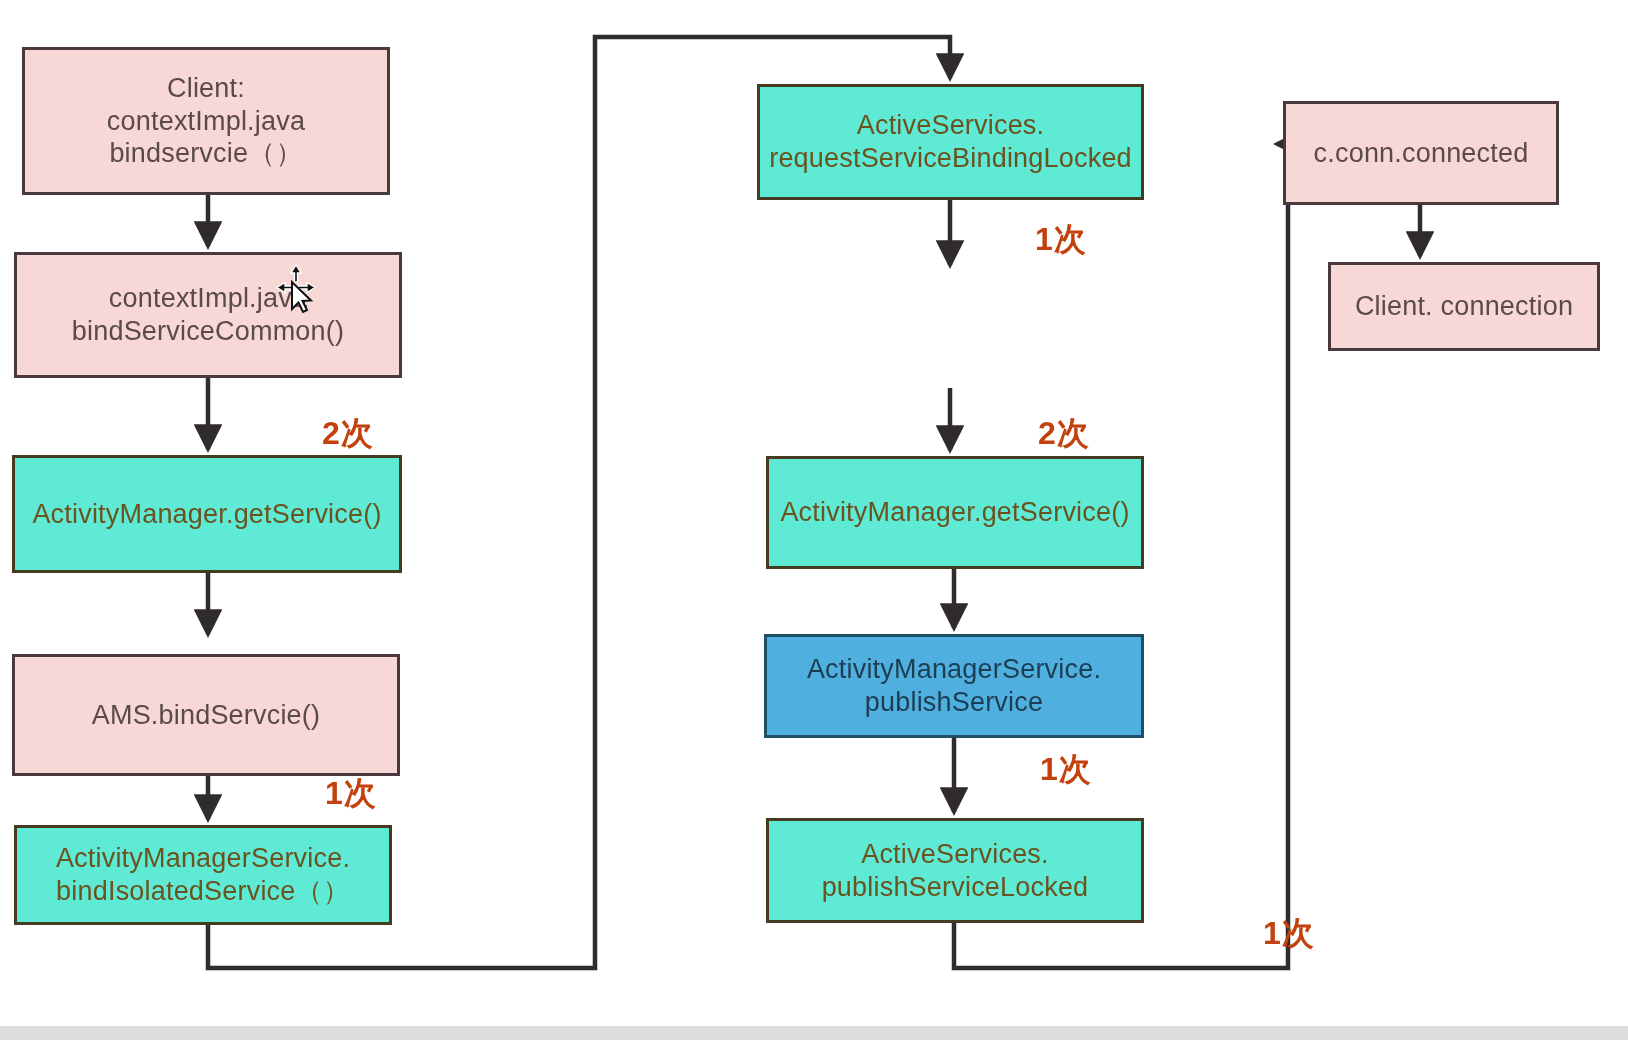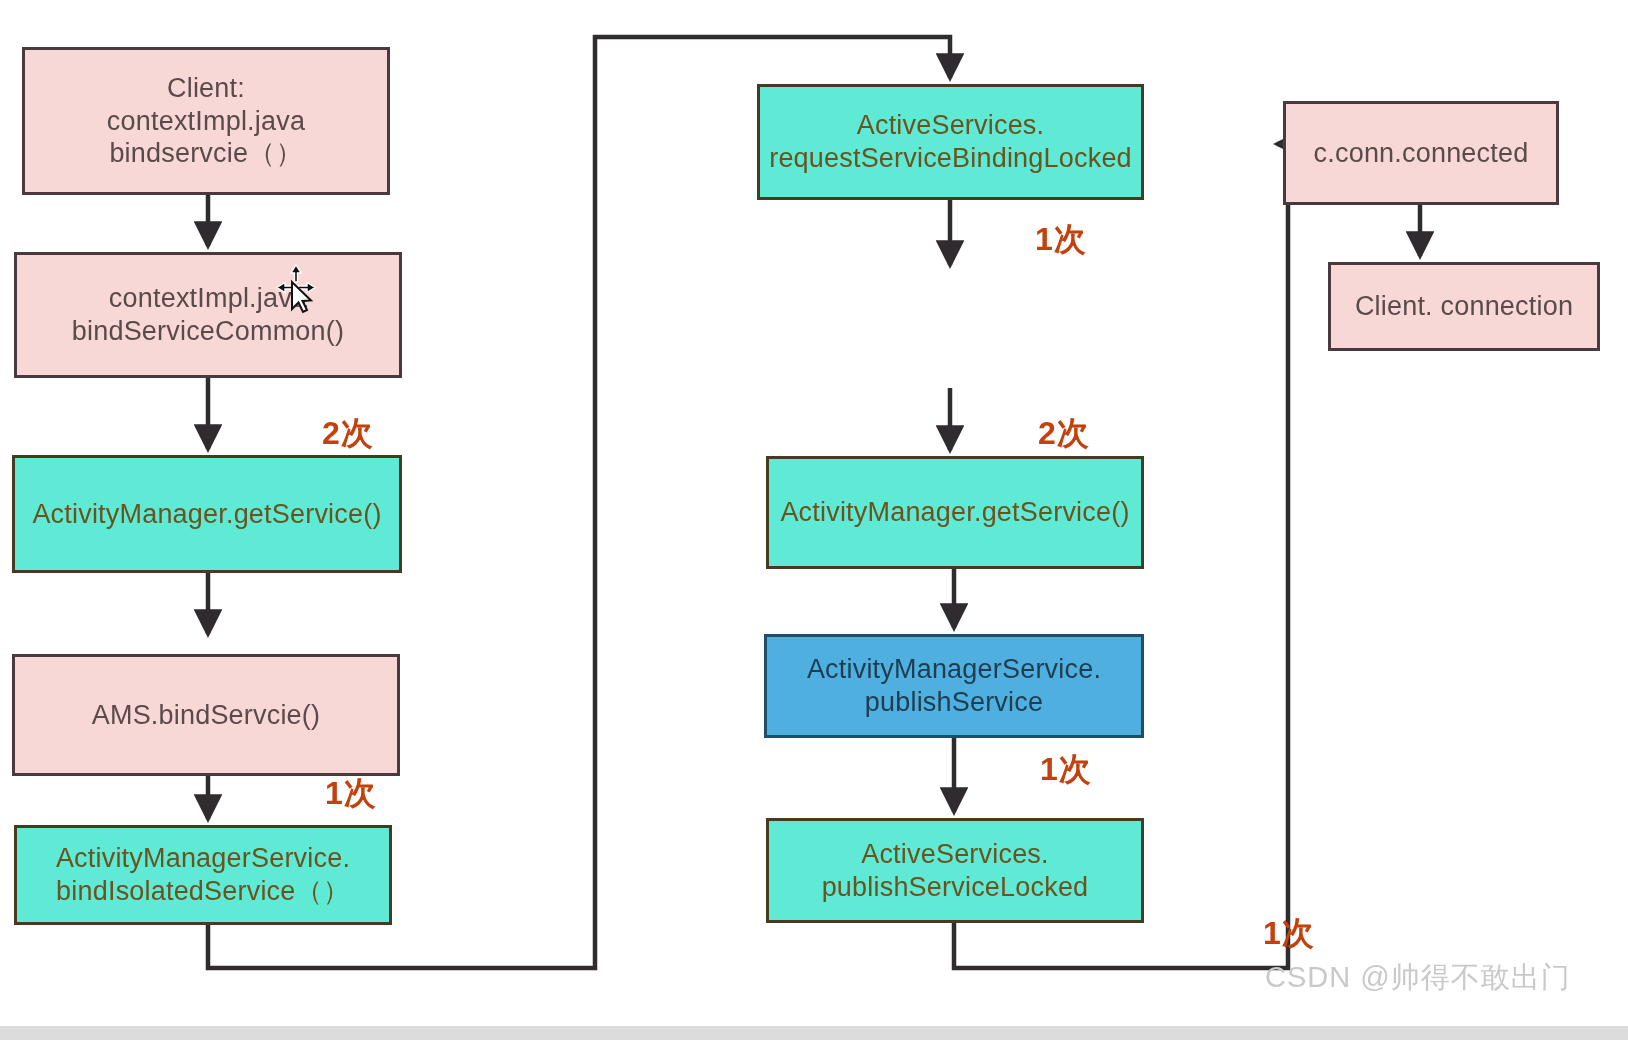--- a/index.html
+++ b/index.html
@@ -135,21 +135,20 @@
   <div class="node pink" style="left:1283px; top:101px; width:276px; height:104px;  font-size:27px;">c.conn.connected</div>
   <div class="node pink" style="left:1285px; top:262px; width:272px; height:89px;  font-size:27px;margin-left:43px;">Client. connection</div>
 
   <div class="count-label" style="left:322px;  top:412px;">2次</div>
   <div class="count-label" style="left:325px;  top:772px;">1次</div>
   <div class="count-label" style="left:1035px; top:218px;">1次</div>
   <div class="count-label" style="left:1038px; top:412px;">2次</div>
   <div class="count-label" style="left:1040px; top:748px;">1次</div>
   <div class="count-label" style="left:1263px; top:912px;">1次</div>
 
-  <div class="watermark" style="left:1265px; top:958px;">CSDN @帅得不敢出门</div>
 
   <svg id="cursor" style="left:271px; top:262px;" viewBox="0 0 54 54" xmlns="http://www.w3.org/2000/svg">
     <g fill="#111111" stroke="#ffffff" stroke-width="1.4">
       <path d="M25 3 L30 11 L26.5 11 L26.5 20 L23.5 20 L23.5 11 L20 11 Z"></path>
       <path d="M6 25.5 L14 20.5 L14 24 L23 24 L23 27 L14 27 L14 30.5 Z"></path>
       <path d="M44 25.5 L36 20.5 L36 24 L27 24 L27 27 L36 27 L36 30.5 Z"></path>
     </g>
     <path d="M21 20 L21 47 L27.5 40.5 L32 50 L36 48 L31.5 39 L40 38.5 Z" fill="#ffffff" stroke="#111111" stroke-width="2"></path>
   </svg>
 

